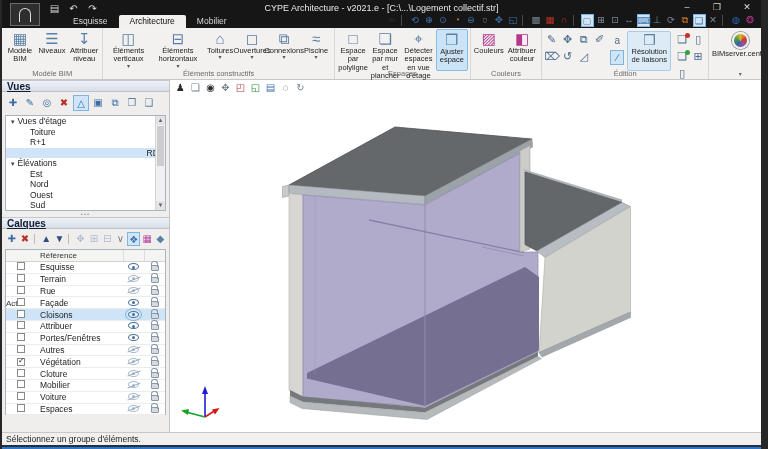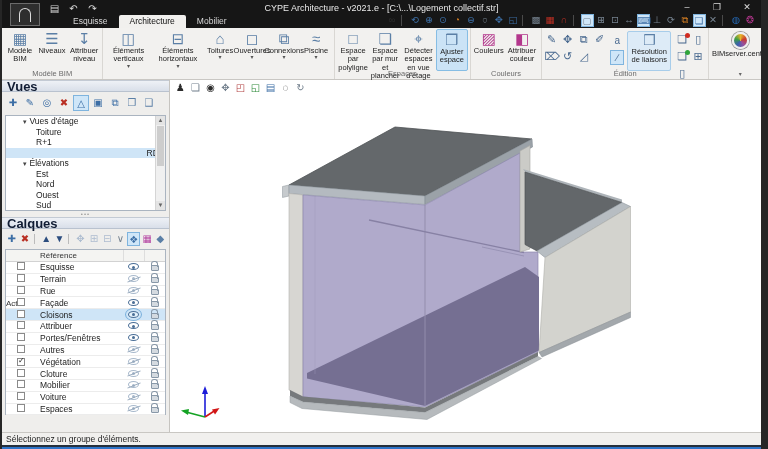--- a/index.html
+++ b/index.html
@@ -49,28 +49,28 @@
   .ed-extra{display:grid;grid-template-columns:repeat(2,16px);grid-auto-rows:17px;margin:3px 0 0 3px;}
   .badge{position:relative;}
   .badge-red::after,.badge-green::after{content:"";position:absolute;right:0;top:1px;width:5px;height:5px;border-radius:50%;}
   .badge-red::after{background:#d02b20;}
   .badge-green::after{background:#2fa43a;}
   .bimbtn{width:58px;display:flex;flex-direction:column;align-items:center;font-size:7.5px;color:#222;margin-top:3px;}
   .bimicon{width:17px;height:17px;border-radius:50%;background:conic-gradient(#e4b52a,#cb3b2e,#9350a0,#3a62ad,#3f9e47,#e4b52a);border:2px solid #efefef;box-shadow:0 0 0 1px #9a9a9a;}
   .bim-arrow{position:absolute;bottom:0;left:0;right:0;text-align:center;font-size:6px;color:#666;line-height:10px;}
   
   .sidebar{position:absolute;left:0;top:80px;width:168px;bottom:17px;background:#efeeec;border-right:1px solid #c6c4c0;}
-  .phead{height:12px;background:linear-gradient(#eef1f6,#d9dfe9);border-top:1px solid #c3cad4;border-bottom:1px solid #b9c2cf;font-size:13px;font-weight:bold;color:#101c33;padding-left:5px;line-height:11px;}
+  .phead{height:12px;background:linear-gradient(#eef1f6,#d9dfe9);border-top:1px solid #c3cad4;border-bottom:1px solid #b9c2cf;font-size:10px;font-weight:bold;color:#101c33;padding-left:5px;line-height:11px;text-decoration:underline;}
   .vtb,.ltb{display:flex;align-items:center;padding:3px 2px 2px 3px;}
   .vtb .ic{width:16px;height:16px;font-size:10px;line-height:15px;text-align:center;margin-right:1px;}
   .ltb .ic{width:14px;height:14px;font-size:10px;line-height:13px;text-align:center;}
   .ltb .ic.sep{width:4px;height:10px;border-left:1px solid #bbb;margin:0 2px;}
   .viewlist{position:relative;margin:2px 3px 0 3px;height:96px;background:#fff;border:1px solid #aab4c0;overflow:hidden;}
-  .titem{height:10.5px;display:flex;align-items:center;font-size:8.5px;color:#1c1c1c;padding-left:30px;white-space:nowrap;}
-  .titem.grp{padding-left:5px;margin-left:12px;}
+  .titem{height:10.5px;display:flex;align-items:center;font-size:8.5px;color:#1c1c1c;padding-left:24px;white-space:nowrap;}
+  .titem.grp{padding-left:5px;}
   .titem.grp .tw::before{content:"▾";font-size:7px;color:#444;margin-right:3px;}
   .titem.sel{background:#cfe5f7;justify-content:flex-end;}
   .vscroll{position:absolute;right:0;top:0;bottom:0;width:10px;background:#f0f0f0;border-left:1px solid #d5d5d5;}
   .vscroll .sa{position:absolute;left:0;width:100%;height:9px;font-size:6px;text-align:center;line-height:9px;color:#666;background:#e4e4e4;}
   .vscroll .sa.dn{bottom:0;}
   .vscroll .thumb{position:absolute;left:1px;right:1px;top:10px;height:40px;background:#cdcdcd;}
   .splitter{height:6px;display:flex;align-items:center;justify-content:center;color:#9a9a9a;font-size:6px;letter-spacing:1px;}
   
   .ltable{margin:1px 3px 0 3px;background:#fff;border:1px solid #aab4c0;height:166px;position:relative;}
   .lhead{display:flex;height:12px;background:#f4f4f2;border-bottom:1px solid #d2d2d2;font-size:8px;color:#333;}
@@ -221,20 +221,21 @@
             <span>Connexions</span>
             <span class="arrow">▾</span>
           </div>
 
           <div class="bigbtn has-arrow">
             <span class="bicon">≈</span>
             <span>Piscine</span>
             <span class="arrow">▾</span>
           </div>
         </div>
+      <div class="glabel">Éléments constructifs</div>
     </div>
     <div class="rgroup">
       <div class="bigbtns">
 
           <div class="bigbtn">
             <span class="bicon">□</span>
             <span>Espace par polyligne</span>
 
           </div>
 

